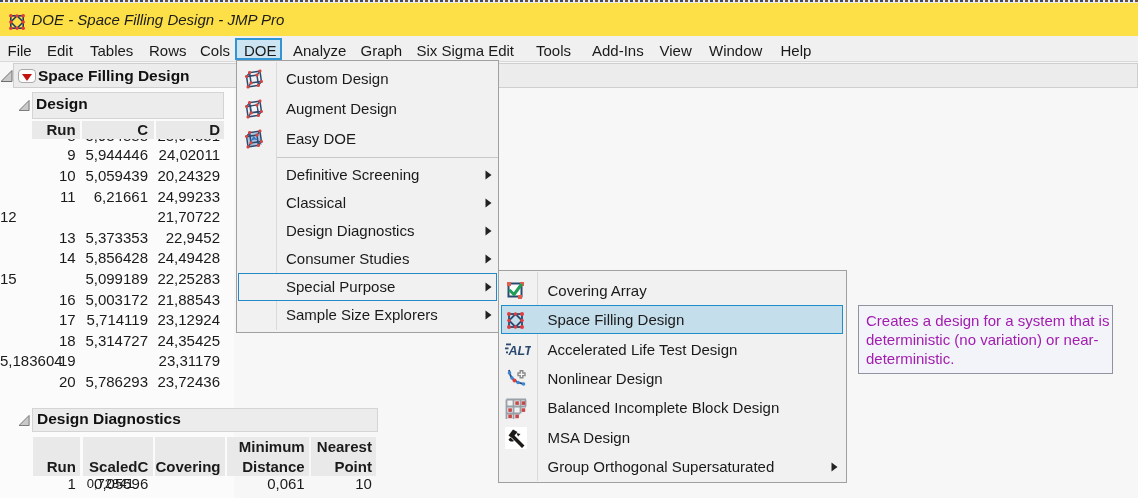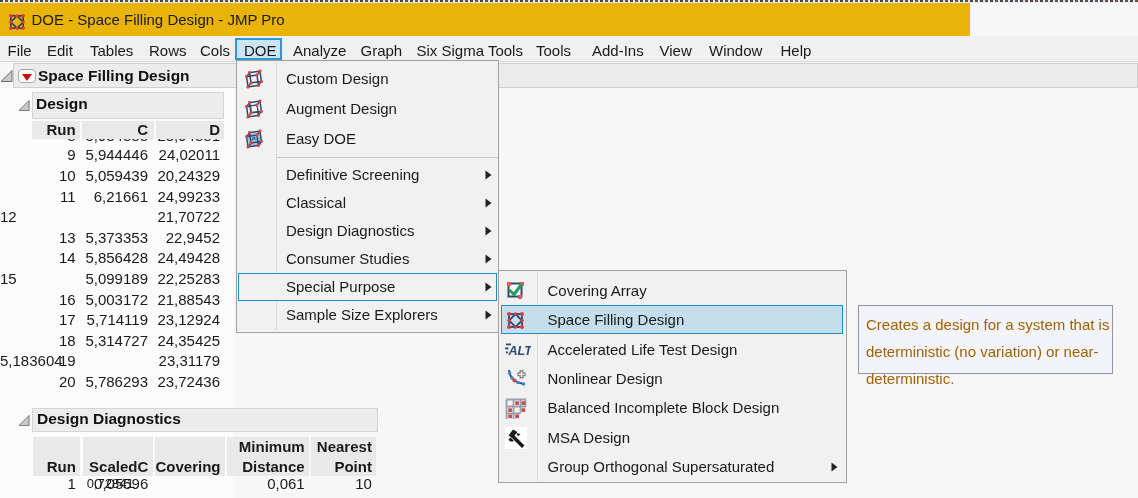--- a/index.html
+++ b/index.html
@@ -9,21 +9,21 @@
   .txt { white-space:nowrap; }
 </style>
 </head>
 <body>
 <div class="abs" style="left:0;top:88px;width:234px;height:410px;background:#fbfbfb;"></div>
 
 <div class="abs" style="left:0;top:0;width:1138px;height:3px;background:#e7ecf3;">
   <div class="abs" style="left:0;top:0;width:1138px;height:2px;background:repeating-linear-gradient(90deg,#3e4a60 0 3px,#e7ecf3 3px 5px,#74503a 5px 8px,#e7ecf3 8px 10px);"></div>
 </div>
 
-<div class="abs" style="left:0;top:3px;width:970px;height:33px;background:#eab308;">
+<div class="abs" style="left:0;top:3px;width:1138px;height:33px;background:#fde047;font-style:italic;">
   <div class="abs" style="left:7.5px;top:9.5px;width:18px;height:18px;">
     <svg width="18" height="18" viewBox="0 0 16 16">
       <rect x="2.5" y="2.5" width="11" height="11" fill="none" stroke="#1d3a5f" stroke-width="1.4"></rect>
       <path d="M8 2.5 L13.5 8 L8 13.5 L2.5 8 Z" fill="none" stroke="#1d3a5f" stroke-width="1.4"></path>
       <g fill="#e23b3b">
         <circle cx="2.5" cy="2.5" r="1.6"></circle>
           <circle cx="13.5" cy="2.5" r="1.6"></circle>
         <circle cx="2.5" cy="13.5" r="1.6"></circle>
           <circle cx="13.5" cy="13.5" r="1.6"></circle>
         <circle cx="8" cy="2.5" r="1.5"></circle>
@@ -38,21 +38,21 @@
 
 <div class="abs" style="left:0;top:36px;width:1138px;height:26px;background:#f0f0f0;border-bottom:1px solid #d9d9d9;"></div>
 <div id="menubar">
     <div class="abs txt" style="left:7.5px;top:42px;font-size:15px;">File</div>
     <div class="abs txt" style="left:47px;top:42px;font-size:15px;">Edit</div>
     <div class="abs txt" style="left:90px;top:42px;font-size:15px;">Tables</div>
     <div class="abs txt" style="left:149px;top:42px;font-size:15px;">Rows</div>
     <div class="abs txt" style="left:200px;top:42px;font-size:15px;">Cols</div>
     <div class="abs txt" style="left:293px;top:42px;font-size:15px;">Analyze</div>
     <div class="abs txt" style="left:360.5px;top:42px;font-size:15px;">Graph</div>
-    <div class="abs txt" style="left:416.5px;top:42px;font-size:15px;">Six Sigma Tools</div>
+    <div class="abs txt" style="left:416.5px;top:42px;font-size:15px;">Six Sigma Edit</div>
     <div class="abs txt" style="left:536px;top:42px;font-size:15px;">Tools</div>
     <div class="abs txt" style="left:592px;top:42px;font-size:15px;">Add-Ins</div>
     <div class="abs txt" style="left:659.5px;top:42px;font-size:15px;">View</div>
     <div class="abs txt" style="left:709px;top:42px;font-size:15px;">Window</div>
     <div class="abs txt" style="left:780.5px;top:42px;font-size:15px;">Help</div>
   </div>
 <div class="abs" style="left:235px;top:38px;width:47px;height:22px;background:#cde4f2;border:2px solid #3095d2;"></div>
 <div class="abs txt" style="left:244px;top:42px;font-size:15px;">DOE</div>
 
 <div class="abs" style="left:13px;top:63px;width:1125px;height:25px;background:#ececec;border:1px solid #cfcfcf;"></div>
@@ -302,13 +302,13 @@
         <path d="M11.5 6 L15.5 7 L13 9.5 Z" fill="#1d1a17"></path>
       </svg></div>
     <div class="abs txt" style="left:547.5px;top:427.7px;height:20px;line-height:20px;font-size:15px;">MSA Design</div>
     <div class="abs txt" style="left:547.5px;top:457.1px;height:20px;line-height:20px;font-size:15px;">Group Orthogonal Supersaturated</div>
     <svg class="abs" style="left:831px;top:462px;" width="7" height="10" viewBox="0 0 7 10">
       <path d="M0.5 0.5 L6.5 5 L0.5 9.5 Z" fill="#222"></path>
     </svg>
   </div>
 
 <div class="abs" style="left:857.5px;top:304.5px;width:255.5px;height:69px;background:#f3f4fa;border:1px solid #9193a1;"></div>
-<div class="abs" style="left:866px;top:311px;font-size:15px;line-height:27px;color:#a16207;">Creates a design for a system that is<br>deterministic (no variation) or near-<br>deterministic.</div>
+<div class="abs" style="left:866px;top:311px;font-size:15px;line-height:19px;color:#a21caf;">Creates a design for a system that is<br>deterministic (no variation) or near-<br>deterministic.</div>
 
 </body></html>

